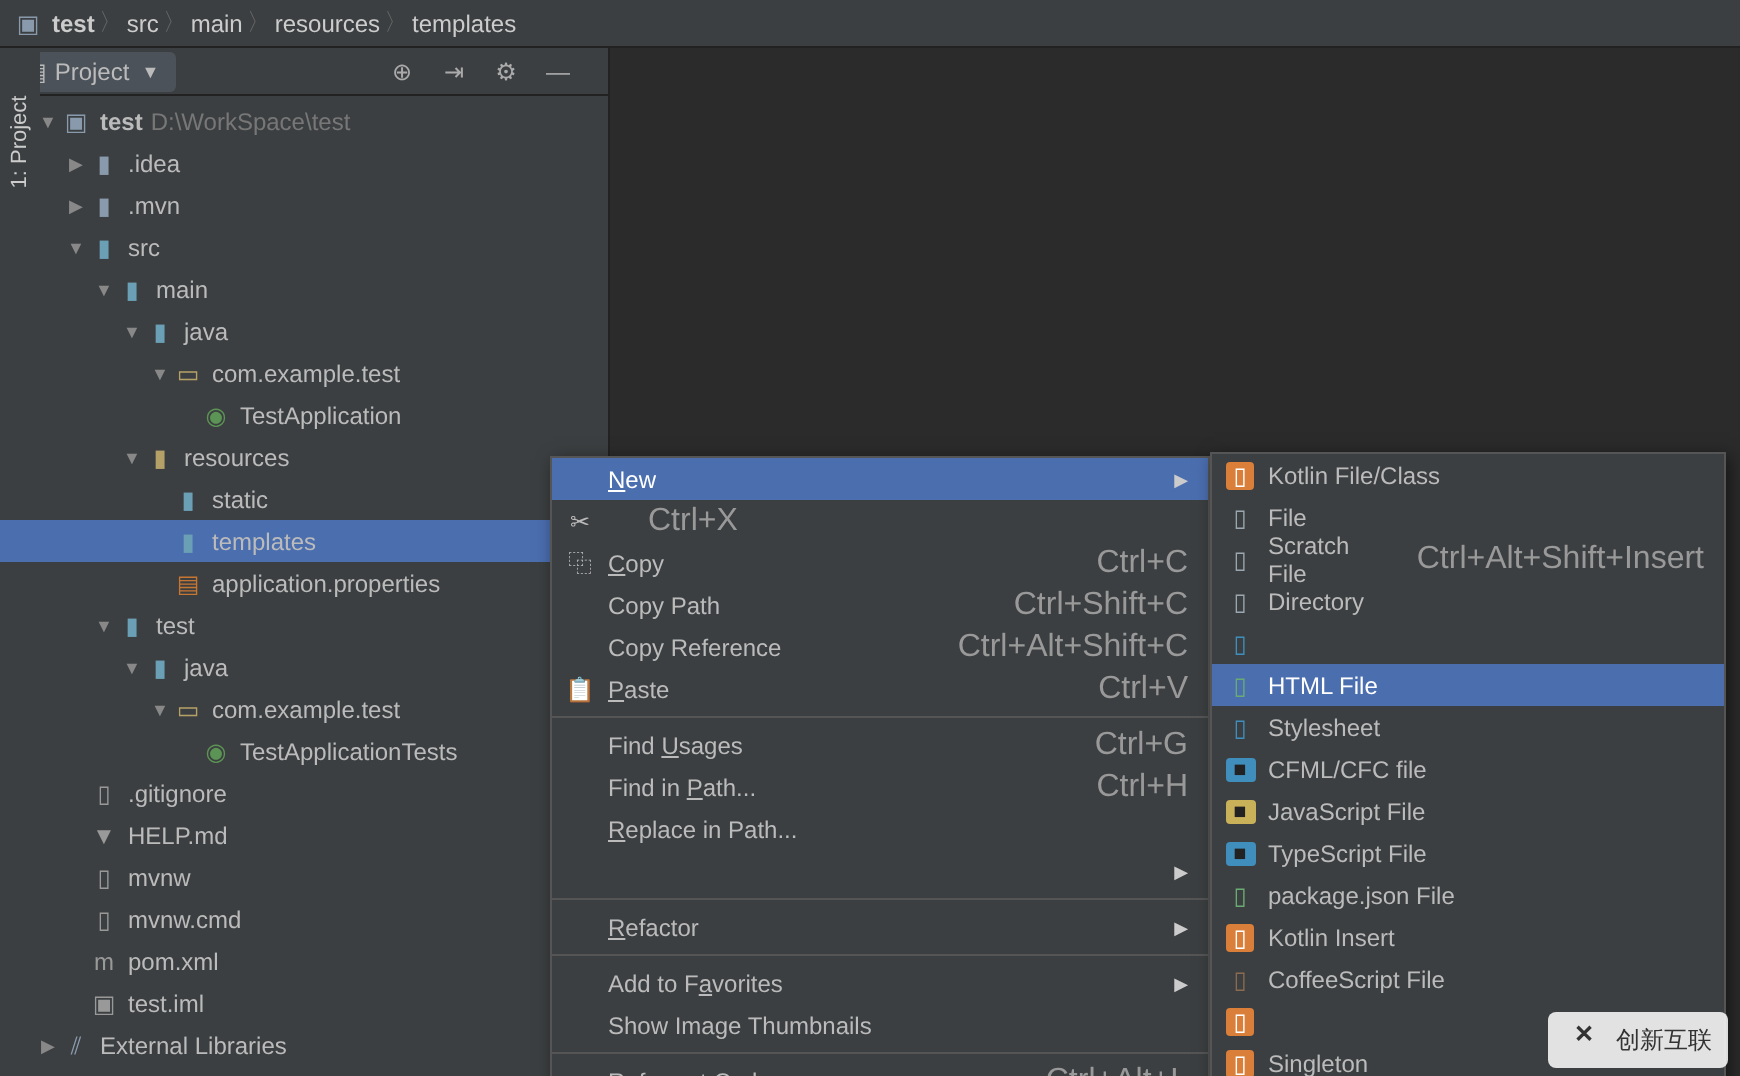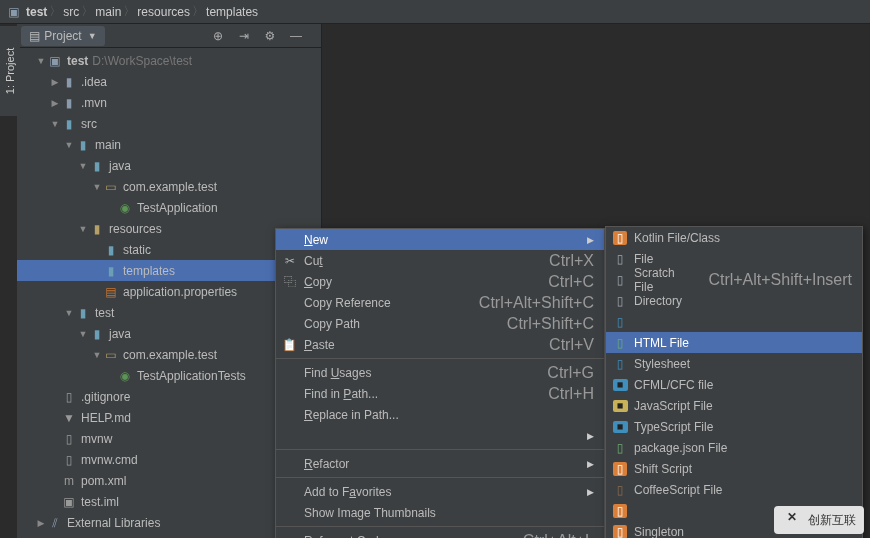--- a/index.html
+++ b/index.html
@@ -6,21 +6,21 @@
 body { background:#2b2b2b; color:#bbb; width:870px; height:538px; overflow:hidden; position:relative; }
 .top-bar { height:24px; background:#3c3f41; display:flex; align-items:center; padding:0 6px; color:#ccc; border-bottom:1px solid #222;}
 .bc-sep { color:#666; margin:0 2px;}
 .toolbar { height:24px; background:#3c3f41; display:flex; align-items:center; border-bottom:1px solid #222;}
 .project-btn { background:#4b5259; height:20px; margin:2px 4px; padding:2px 8px; display:flex; align-items:center; border-radius:3px;}
 .project-btn .foldicon { margin-right:4px;}
 .toolbar-icons { margin-left:auto; display:flex; gap:4px; padding-right:14px;}
 .tool-icon { width:22px; height:22px; display:flex; align-items:center; justify-content:center; color:#aaa; cursor:pointer;}
 .sidebar-label { position:absolute; left:0; top:26px; width:20px; height:90px; background:#3c3f41; display:flex; align-items:center; justify-content:center;}
 .sidebar-label span { transform:rotate(-90deg); white-space:nowrap; font-size:11px; color:#ccc;}
-.main { display:flex; height:calc(100% - 24px);margin-left:17px;}
+.main { display:flex; height:calc(100% - 24px);}
 .tree-panel { width:305px; background:#3c3f41; border-right:1px solid #222; overflow:hidden;}
 .tree { padding-top:2px;}
 .tree-row { display:flex; align-items:center; height:21px; padding-left:4px; white-space:nowrap; cursor:pointer;}
 .tree-row.selected-strong { background:#4b6eaf; color:#fff;}
 .arrow { width:12px; text-align:center; color:#888; font-size:9px;}
 .indent { display:inline-block;}
 .icon { width:16px; height:16px; margin-right:4px; display:inline-flex; align-items:center; justify-content:center;}
 .folder { color:#8a9aad;}
 .folder-blue { color:#6a9fb5;}
 .package { color:#b5a068;}
@@ -256,40 +256,39 @@
 
 <div class="ctx-menu" id="ctx1" style="left:275px; top:228px; width:330px;">
     <div class="ctx-row sel">
 
     <span class="ctx-label"><u>N</u>ew</span>
 
     <span class="sub-arrow">▶</span>
   </div>
     <div class="ctx-row ">
     <span class="mi-icon">✂</span>
-    <span class="ctx-label">Cu<u>t</u></span>
     <span class="ctx-shortcut">Ctrl+X</span>
 
   </div>
     <div class="ctx-row ">
     <span class="mi-icon">⿻</span>
     <span class="ctx-label"><u>C</u>opy</span>
     <span class="ctx-shortcut">Ctrl+C</span>
 
   </div>
     <div class="ctx-row ">
 
+    <span class="ctx-label">Copy Path</span>
+    <span class="ctx-shortcut">Ctrl+Shift+C</span>
+
+  </div>
+    <div class="ctx-row ">
+
     <span class="ctx-label">Copy Reference</span>
     <span class="ctx-shortcut">Ctrl+Alt+Shift+C</span>
-
-  </div>
-    <div class="ctx-row ">
-
-    <span class="ctx-label">Copy Path</span>
-    <span class="ctx-shortcut">Ctrl+Shift+C</span>
 
   </div>
     <div class="ctx-row ">
     <span class="mi-icon">📋</span>
     <span class="ctx-label"><u>P</u>aste</span>
     <span class="ctx-shortcut">Ctrl+V</span>
 
   </div>
     <div class="ctx-sep"></div>
     <div class="ctx-row ">
@@ -415,21 +414,21 @@
     <span class="mi-icon">
         <span style="color:#6aab73;background:transparent;width:14px;height:14px;text-align:center;line-height:14px;border-radius:2px;">▯</span>
       </span>
     <span class="ctx-label">package.json File</span>
 
   </div>
     <div class="ctx-row ">
     <span class="mi-icon">
         <span style="color:#fff;background:#d97f3a;width:14px;height:14px;text-align:center;line-height:14px;border-radius:2px;">▯</span>
       </span>
-    <span class="ctx-label">Shift Script</span>
+    <span class="ctx-label">Kotlin Insert</span>
 
   </div>
     <div class="ctx-row ">
     <span class="mi-icon">
         <span style="color:#8a6b4f;background:transparent;width:14px;height:14px;text-align:center;line-height:14px;border-radius:2px;">▯</span>
       </span>
     <span class="ctx-label">CoffeeScript File</span>
 
   </div>
     <div class="ctx-row ">

